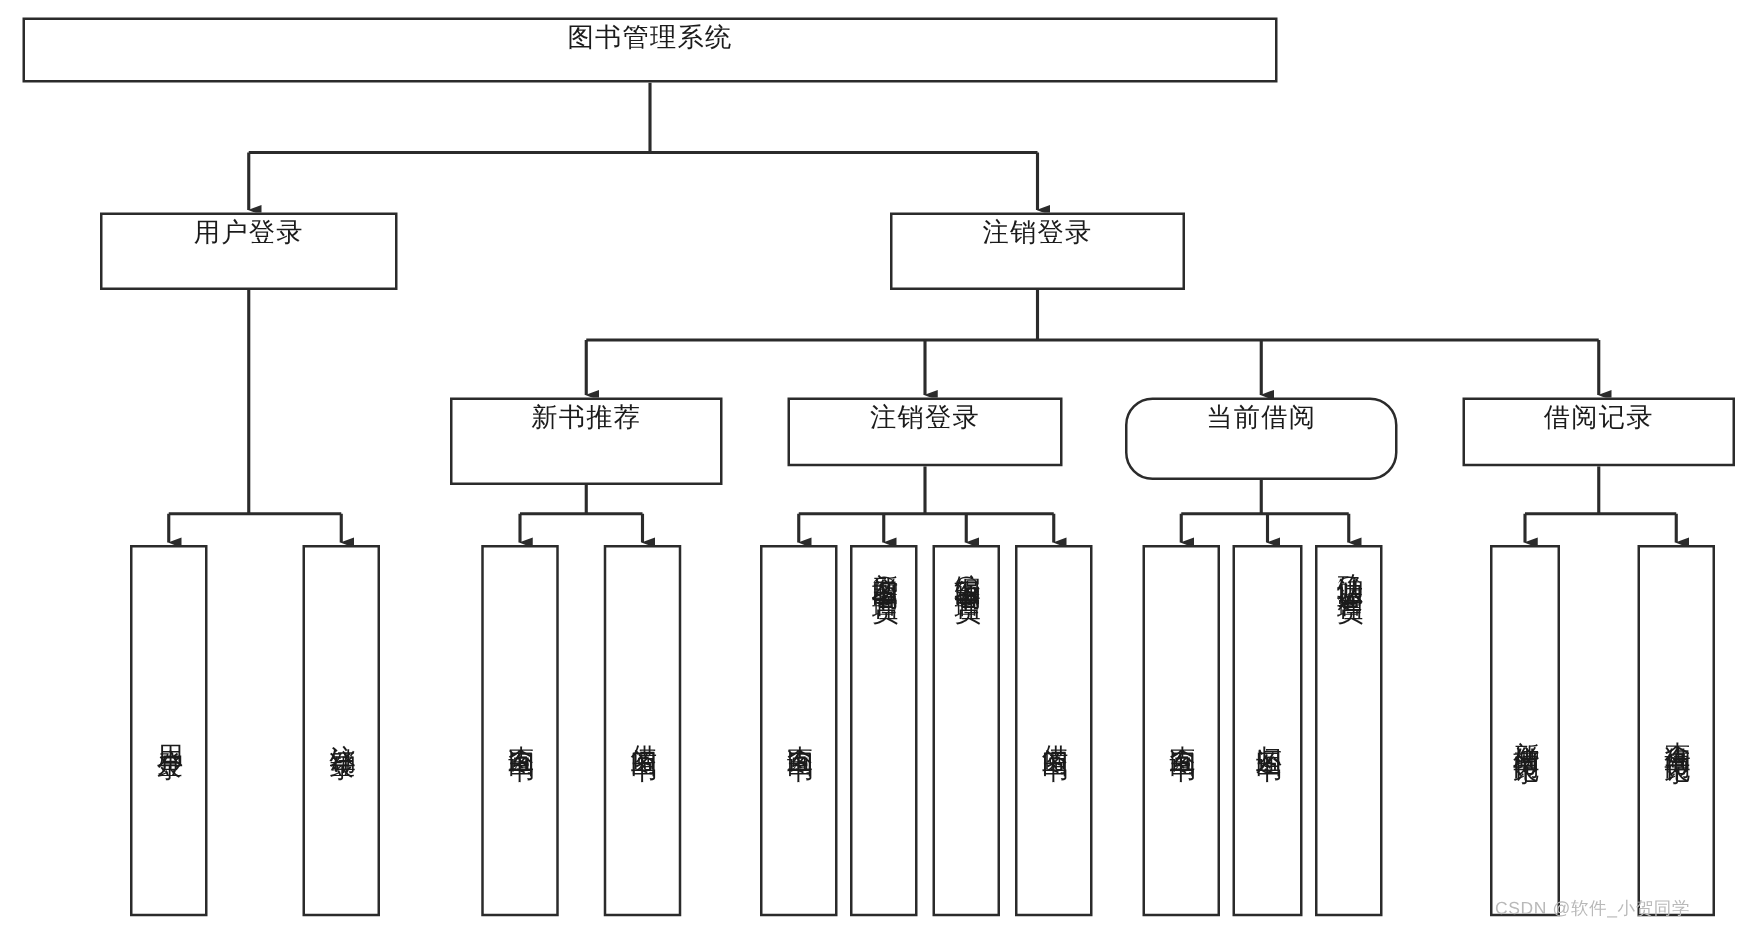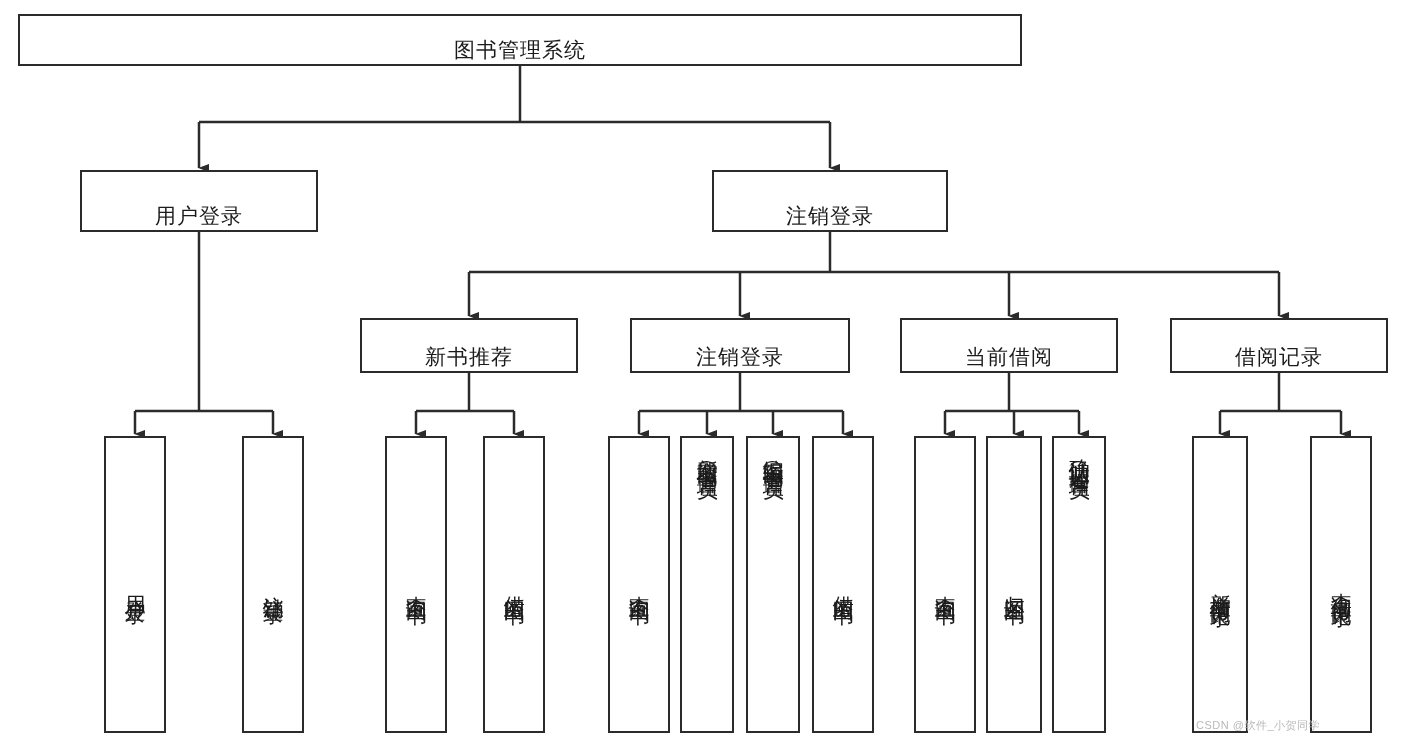--- a/index.html
+++ b/index.html
@@ -24,21 +24,21 @@
     width: 1405px;
     height: 747px;
     pointer-events: none;
   }
   .node {
     position: absolute;
     box-sizing: border-box;
     border: 2.5px solid #2b2b2b;
     background: #ffffff;
     display: flex;
-    align-items: flex-end;
+    align-items: flex-start;
     justify-content: center;
     color: #1b1b1b;
   }
   .node-h {
     font-size: 21px;
     letter-spacing: 1px;
     white-space: nowrap;
   }
   .node-v {
     font-size: 21px;
@@ -60,21 +60,21 @@
     align-items: center;
     justify-content: center;
     padding: 4px 0;
     box-sizing: border-box;
   }
   .leaf-top .leaf-inner {
     align-items: flex-start;
   }
   .watermark {
     position: absolute;
-    font-size: 11px;
+    font-size: 14px;
     color: #b9b9b9;
     white-space: nowrap;
     letter-spacing: 0.5px;
   }
 </style>
 </head>
 <body>
 
 <div id="canvas">
 
@@ -124,27 +124,27 @@
   <div id="nodes-layer">
       <div class="node node-h" style="left: 18px; top: 14px; width: 1004px; height: 52px;">
         <span>图书管理系统</span>
       </div>
       <div class="node node-h" style="left: 80px; top: 170px; width: 238px; height: 62px;">
         <span>用户登录</span>
       </div>
       <div class="node node-h" style="left: 712px; top: 170px; width: 236px; height: 62px;">
         <span>注销登录</span>
       </div>
-      <div class="node node-h" style="left: 360px; top: 318px; width: 218px; height: 55px;">
+      <div class="node node-h" style="left: 360px; top: 318px; width: 218px; height: 70px;">
         <span>新书推荐</span>
       </div>
       <div class="node node-h" style="left: 630px; top: 318px; width: 220px; height: 55px;">
         <span>注销登录</span>
       </div>
-      <div class="node node-h" style="left: 900px; top: 318px; width: 218px; height: 55px;">
+      <div class="node node-h" style="left: 900px; top: 318px; width: 218px; height: 66px; border-radius: 22px;">
         <span>当前借阅</span>
       </div>
       <div class="node node-h" style="left: 1170px; top: 318px; width: 218px; height: 55px;">
         <span>借阅记录</span>
       </div>
       <div class="node node-v" style="left: 104px; top: 436px; width: 62px; height: 297px;">
         <div class="leaf-inner">
           <span class="vtext">用户登录</span>
         </div>
       </div>

